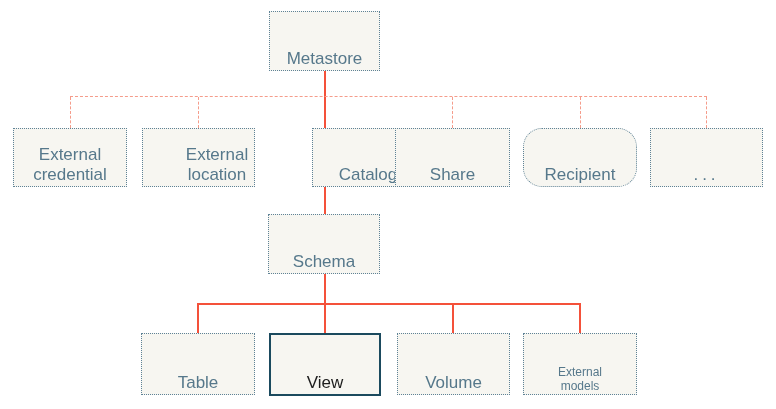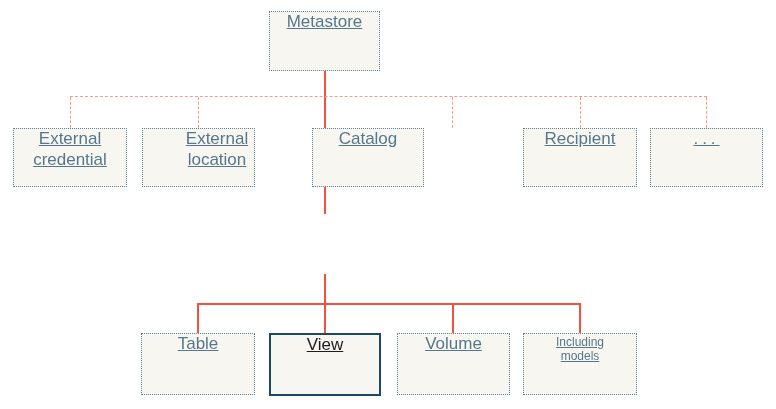--- a/index.html
+++ b/index.html
@@ -17,26 +17,25 @@
   }
   .node {
     position: absolute;
     box-sizing: border-box;
     background: var(--node_bg, #f7f6f1);
     border: 1px dotted var(--node_border, #5e8296);
     color: var(--node_text, #56788b);
     display: flex;
     flex-direction: column;
     align-items: center;
-    justify-content: flex-start;
+    justify-content: flex-end;
     text-align: center;
     font-size: 17px;
     line-height: 1.22;
     z-index: 2;
-    text-decoration: underline;
   }
   .node .label {
     display: block;
     padding: 0 10px;
   }
   .node.highlight {
     border: 2px solid var(--highlight_border, #1b4a5e);
     color: var(--highlight_text, #1d1d1d);
   }
   .node .sublabel {
@@ -96,34 +95,40 @@
 
   <div class="node" style="left:13px; top:128px; width:114px; height:59px;">
     <span class="label">External credential</span>
   </div>
   <div class="node" style="left:142px; top:128px; width:113px; height:59px;padding-left:37px;">
     <span class="label">External location</span>
   </div>
   <div class="node" style="left:268px; top:128px; width:112px; height:59px;margin-left:44px;">
     <span class="label">Catalog</span>
   </div>
-  <div class="node" style="left:523px; top:128px; width:114px; height:59px;">
+  <div class="node" style="left:395px; top:128px; width:115px; height:59px;">
+    <span class="label">Share</span>
+  </div>
+  <div class="node" style="left:523px; top:128px; width:114px; height:59px;border-radius:19px;">
     <span class="label">Recipient</span>
   </div>
   <div class="node ellipsis-node" style="left:650px; top:128px; width:113px; height:59px;">
     <span class="label">...</span>
   </div>
 
+  <div class="node" style="left:268px; top:214px; width:112px; height:60px;">
+    <span class="label">Schema</span>
+  </div>
 
   <div class="node" style="left:141px; top:333px; width:114px; height:62px;">
     <span class="label">Table</span>
   </div>
   <div class="node highlight" style="left:269px; top:333px; width:112px; height:63px;">
     <span class="label">View</span>
   </div>
   <div class="node" style="left:397px; top:333px; width:113px; height:62px;">
     <span class="label">Volume</span>
   </div>
   <div class="node" style="left:523px; top:333px; width:114px; height:62px;">
-    <span class="sublabel">Including models</span>
+    <span class="sublabel">External models</span>
   </div>
 
 </div>
 
 </body></html>

